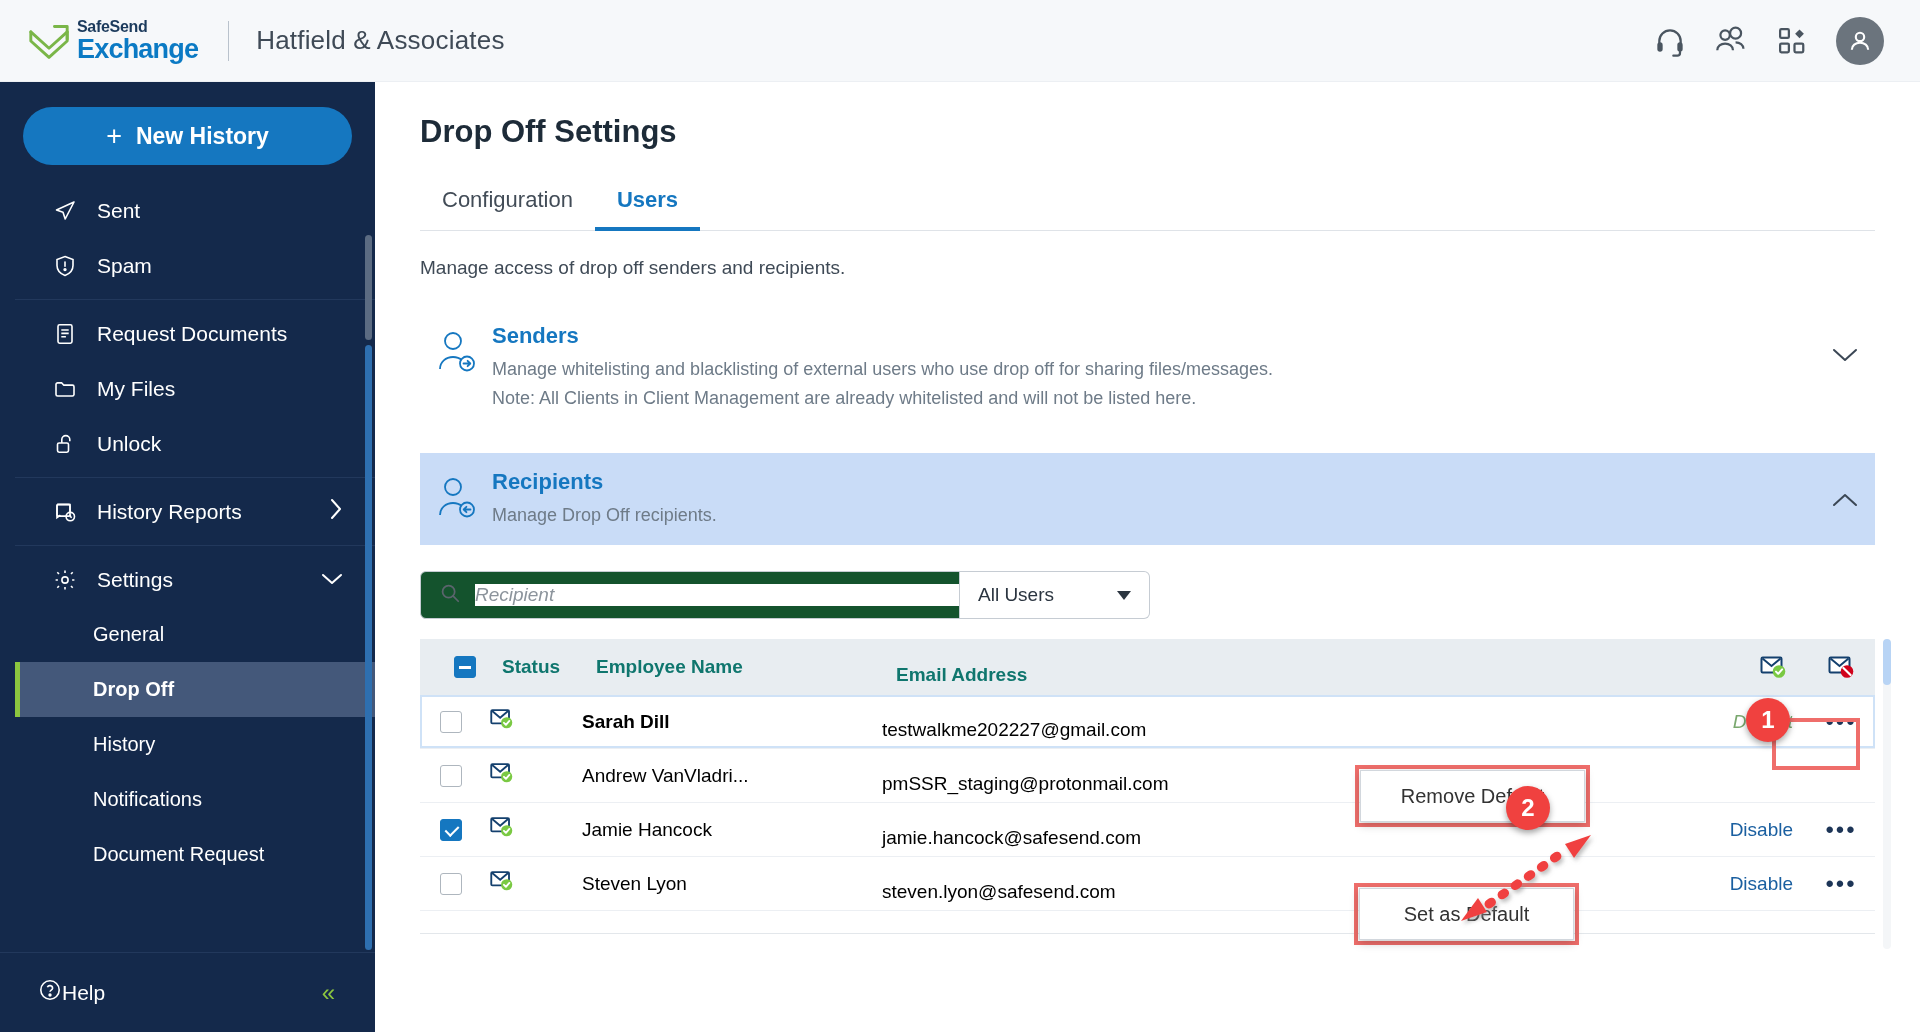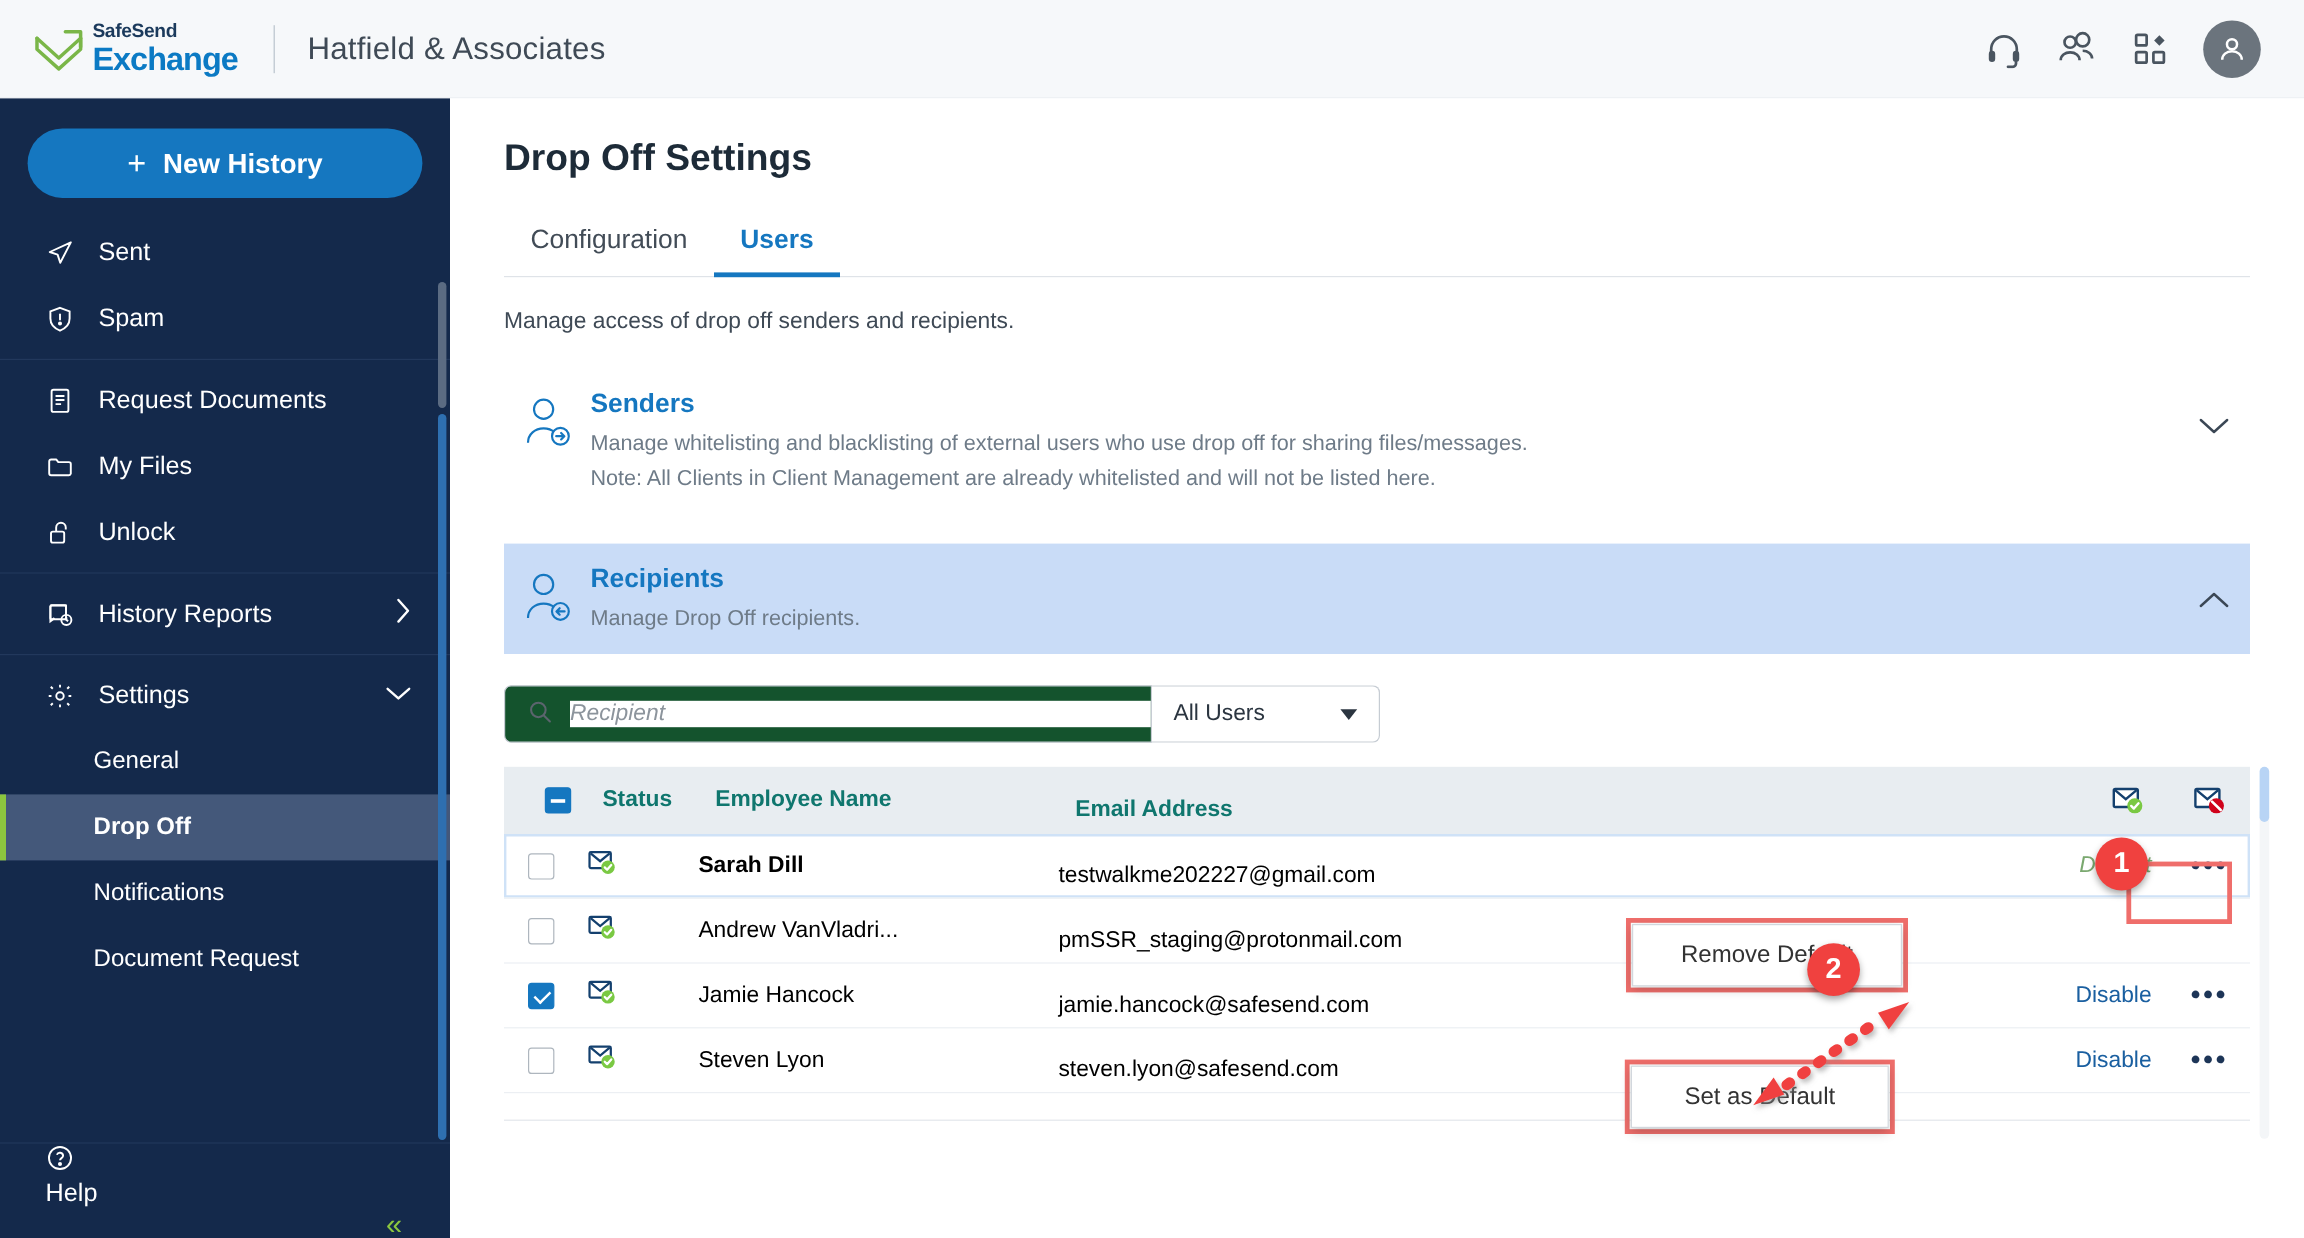--- a/index.html
+++ b/index.html
@@ -36,21 +36,21 @@
     position: absolute; top: 82px; left: 0; width: 375px; height: 950px;
     background: #14294b; display: flex; flex-direction: column;
   }
   .new-msg-btn {
     margin: 25px 23px 12px 23px; height: 58px; border-radius: 29px;
     background: #1577c0; color: #fff; font-size: 23px; font-weight: 600;
     display: flex; align-items: center; justify-content: center; gap: 14px;
     cursor: pointer; border: none;
   }
   .plus-glyph { font-size: 27px; font-weight: 400; line-height: 1; }
-  .nav-scroll { flex: 1; overflow: hidden; position: relative; }
+  .nav-scroll { flex: 1; overflow: hidden; position: relative; padding-left: 15px; }
   .nav-group { padding: 6px 0; }
   .nav-group + .nav-group { border-top: 1px solid #22385c; }
   .nav-item {
     height: 55px; display: flex; align-items: center; padding-left: 38px;
     color: #ffffff; font-size: 21px; cursor: pointer; position: relative;
   }
   .nav-item .ni-icon { width: 30px; display: flex; align-items: center; justify-content: flex-start; margin-right: 14px; }
   .nav-item .chev-right { margin-left: auto; margin-right: 30px; color: #ffffff; }
   .nav-item.settings-row { font-size: 21px; }
   .sub-item {
@@ -61,22 +61,22 @@
   .sub-item.active::before {
     content: ""; position: absolute; left: 0; top: 0; bottom: 0; width: 5px; background: #8cc63f;
   }
   .sidebar-scrollbar {
     position: absolute; right: 3px; top: 58px; width: 7px; height: 720px;
     background: transparent;
   }
   .sidebar-scrollbar .thumb-dark { position: absolute; top: 0; width: 7px; height: 105px; border-radius: 4px; background: #5b6b82; }
   .sidebar-scrollbar .thumb-blue { position: absolute; top: 110px; width: 7px; height: 605px; border-radius: 4px; background: #2e6fb0; }
   .help-row {
-    border-top: 1px solid #22385c; height: 80px; display: flex; align-items: flex-start;
-    padding-left: 38px; color: #fff; font-size: 21px; cursor: pointer; flex-direction: column;
+    border-top: 1px solid #22385c; height: 80px; display: flex; align-items: center;
+    padding-left: 38px; color: #fff; font-size: 21px; cursor: pointer;
   }
   .collapse-glyph { margin-left: auto; margin-right: 40px; color: #8cc63f; font-size: 24px; }
 
   
   .main { position: absolute; top: 82px; left: 375px; width: 1545px; height: 950px; background: #fff; padding: 0; }
   .page-title { margin: 32px 0 0 45px; font-size: 31px; font-weight: bold; color: #1d2b38; }
   .tabs { margin: 36px 0 0 45px; display: flex; border-bottom: 1px solid #dfe3e8; width: 1455px; }
   .tab {
     padding: 0 22px 14px 22px; font-size: 22px; color: #424c57; cursor: pointer;
     position: relative; top: 1px;
@@ -317,20 +317,23 @@
                 <path d="M4 5 L13 13 L22 5"></path>
               </svg>
           </span>
         </div>
 
         <div class="sub-item">
           <span>General</span>
         </div>
         <div class="sub-item active">
           <span>Drop Off</span>
+        </div>
+        <div class="sub-item">
+          <span>History</span>
         </div>
         <div class="sub-item">
           <span>Notifications</span>
         </div>
         <div class="sub-item">
           <span>Document Request</span>
         </div>
       </div>
 
       <div class="sidebar-scrollbar">

